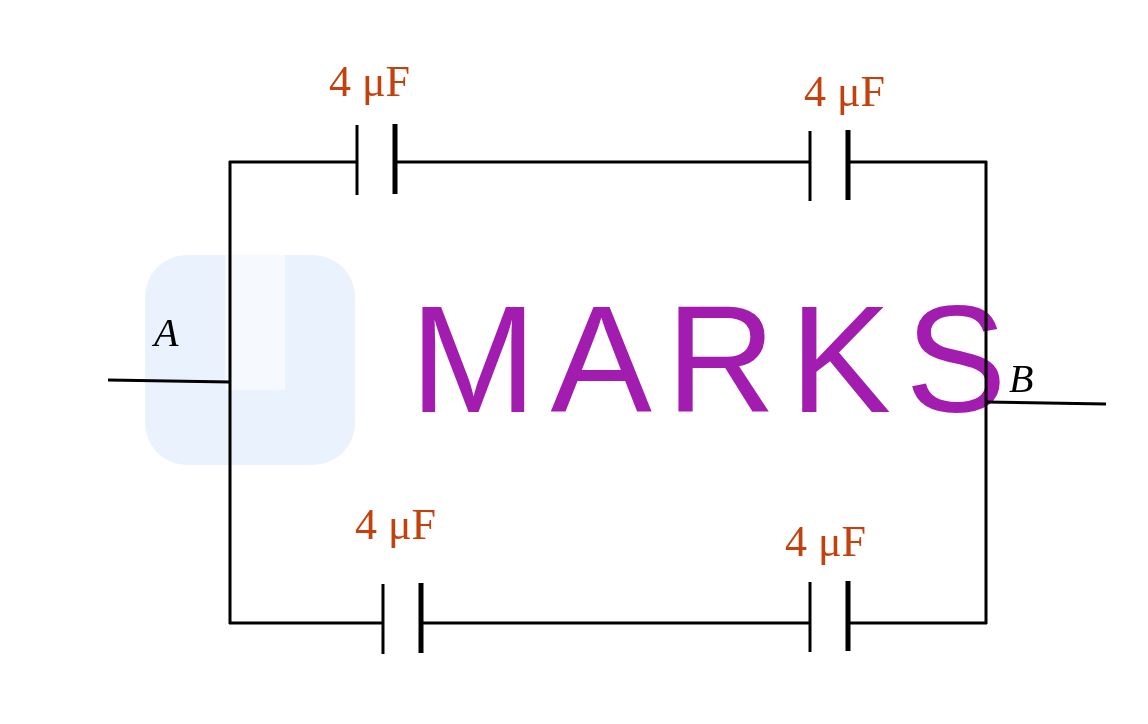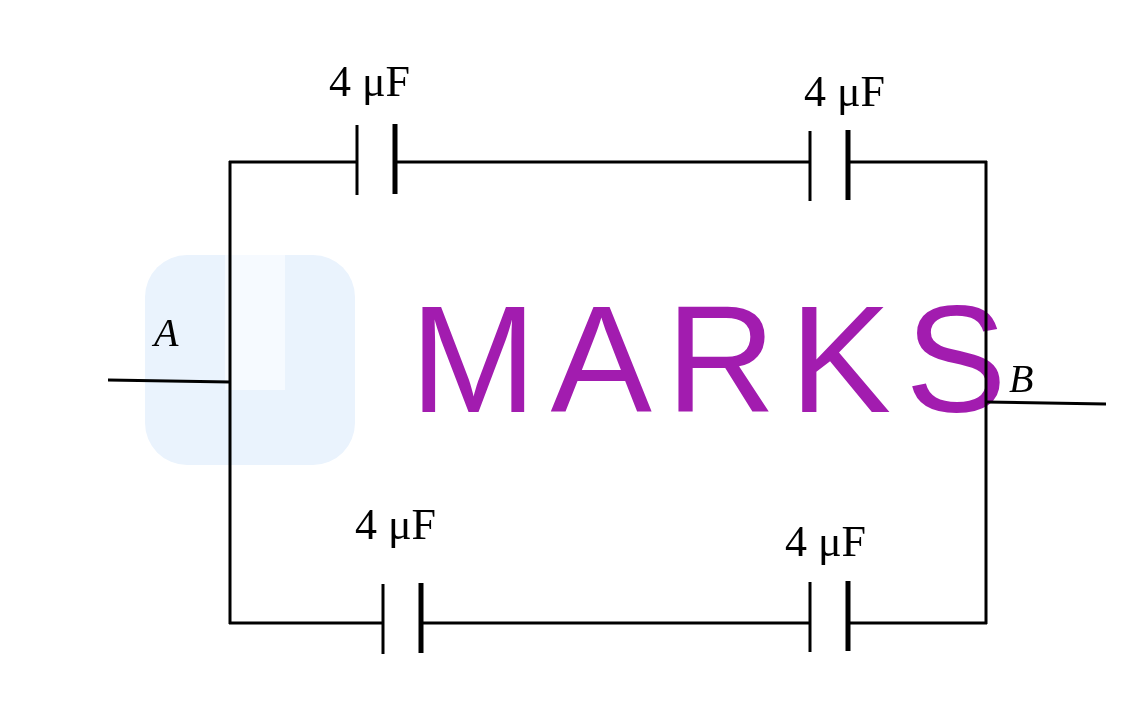--- a/index.html
+++ b/index.html
@@ -14,21 +14,21 @@
       background: #f6faff;
     }
     .watermark-text {
       position: absolute; left: 410px; top: 283px;
       font-family: "Liberation Sans", sans-serif; font-weight: normal;
       font-size: 152px; letter-spacing: 14px; color: #a21caf; line-height: 1;
     }
     svg { position: absolute; left: 0; top: 0; }
     .cap-label {
       position: absolute; font-family: "Liberation Serif", serif;
-      font-size: 44px; color: #000000; line-height: 1; white-space: nowrap;
+      font-size: 44px; color: #c2410c; line-height: 1; white-space: nowrap;
     }
     .node-label {
       position: absolute; font-family: "Liberation Serif", serif;
       font-style: italic; font-size: 40px; color: #000; line-height: 1;
     }
   </style>
 </head>
 <body>
 
 <div id="stage">

